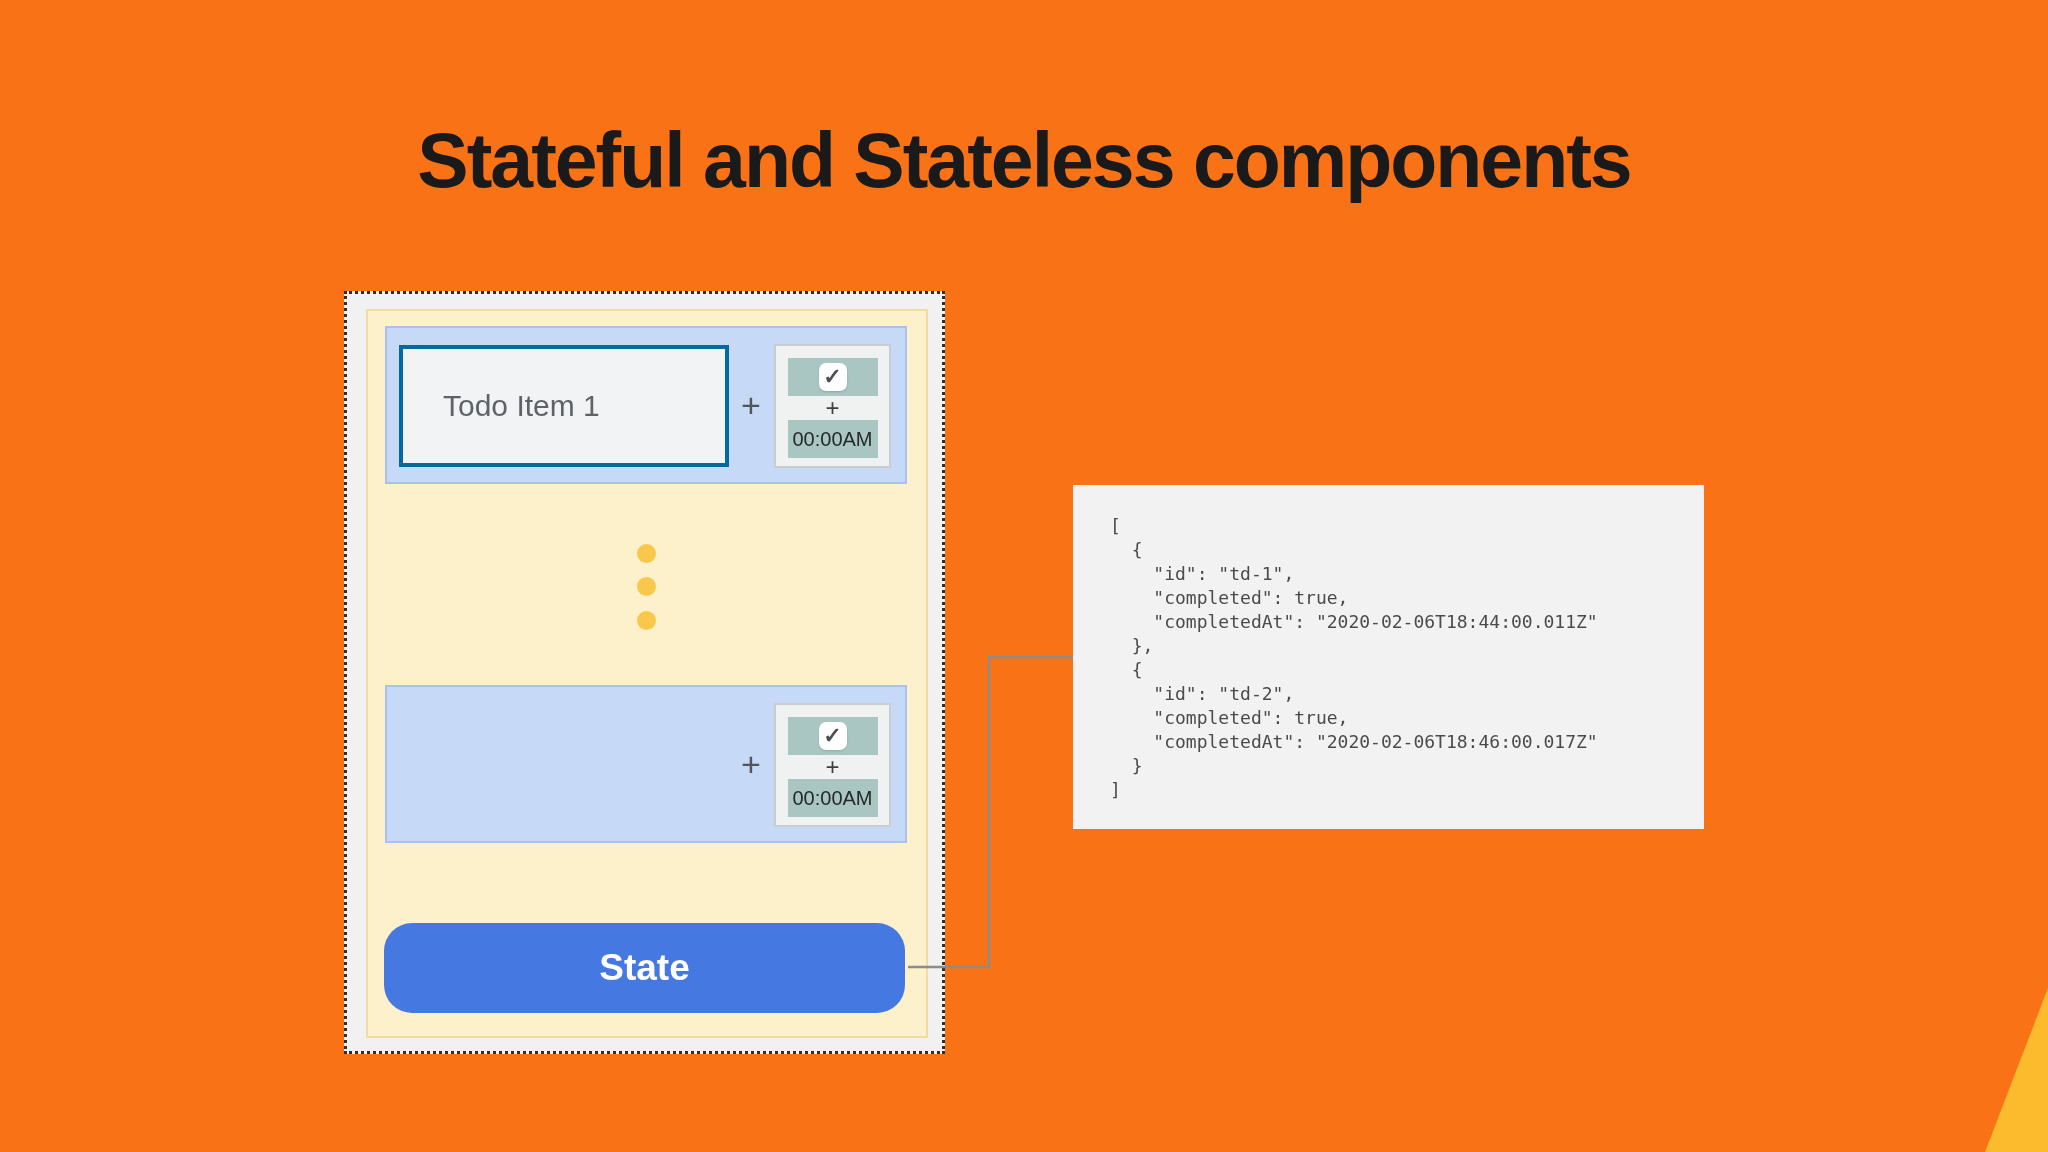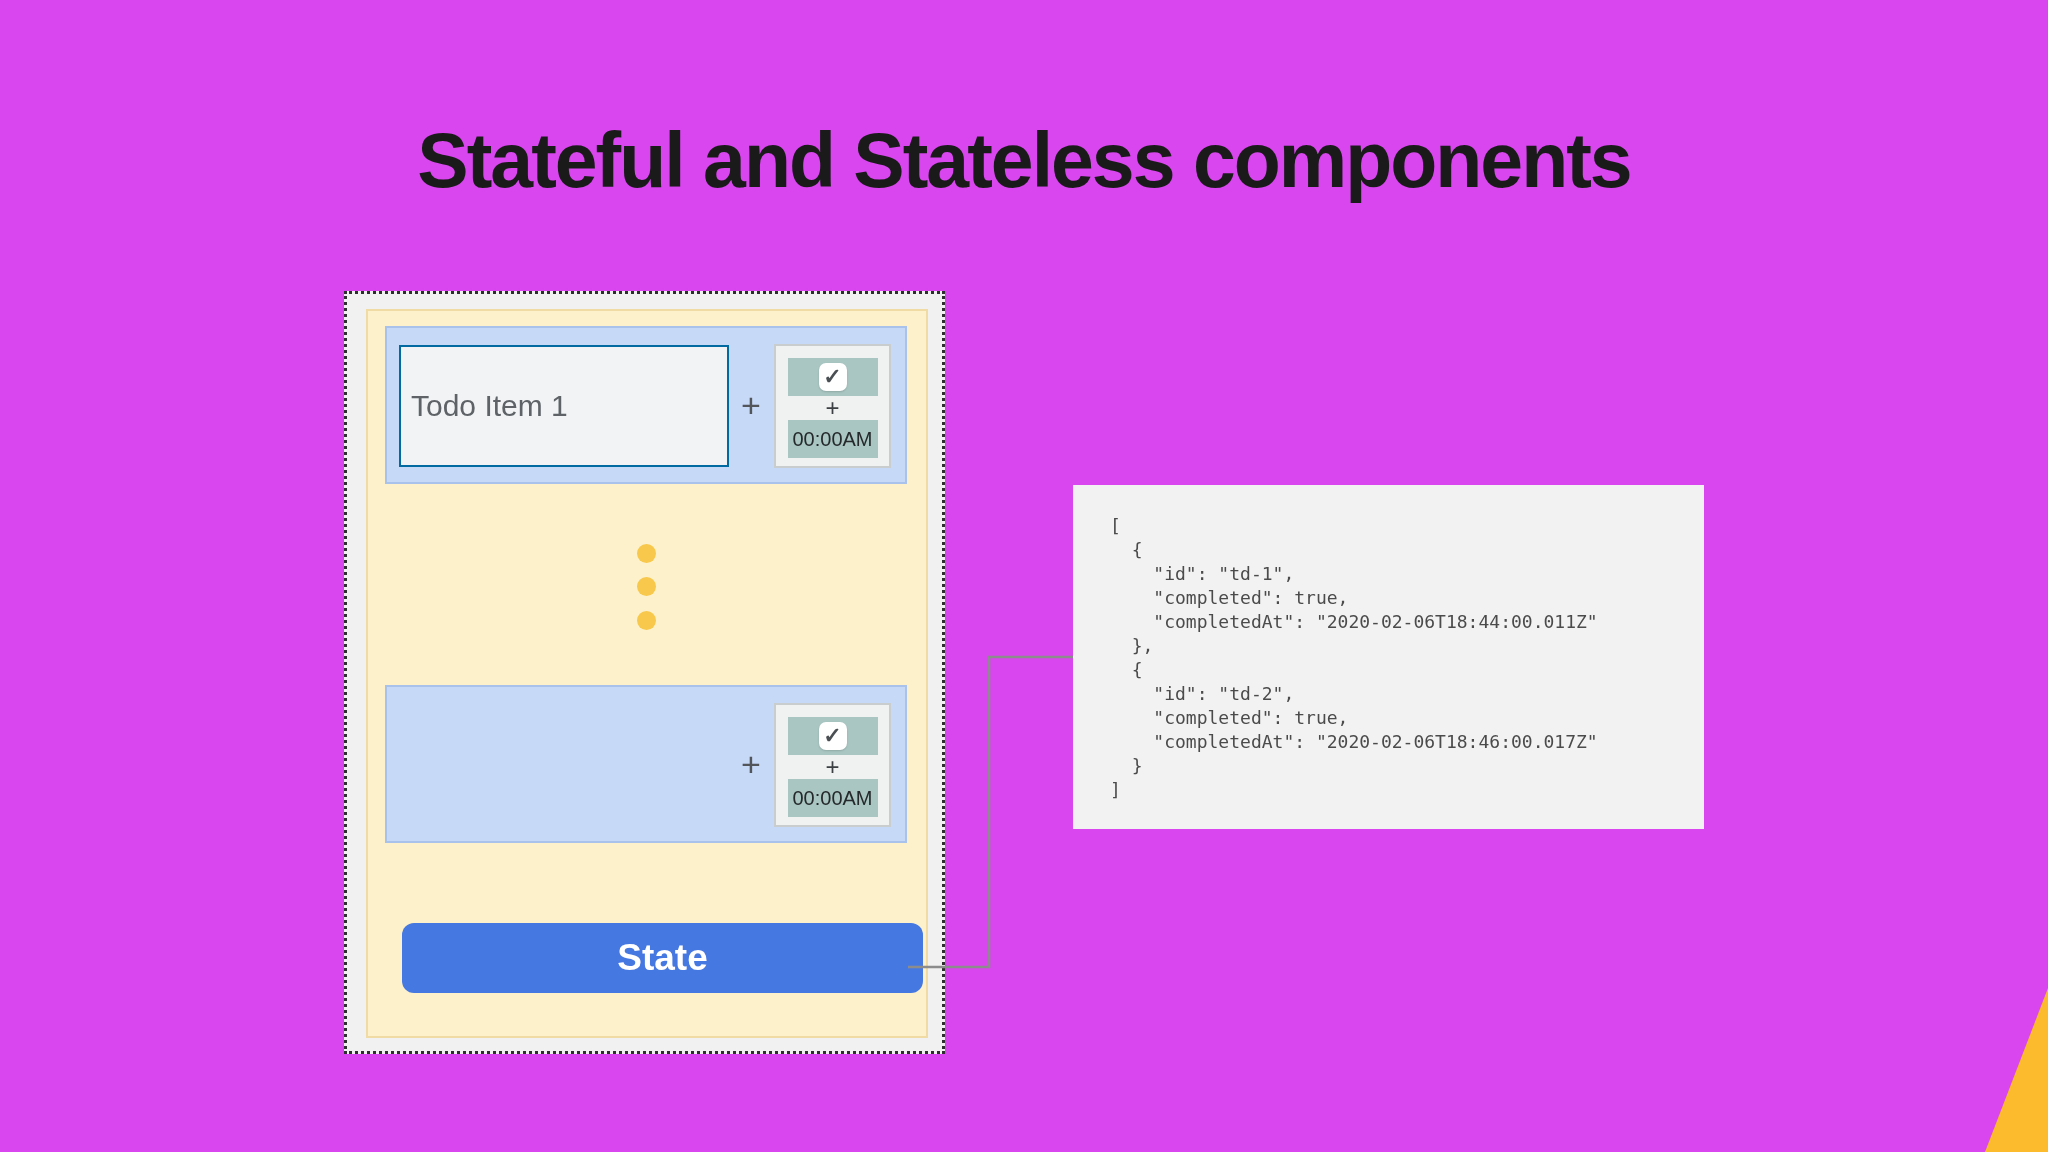--- a/index.html
+++ b/index.html
@@ -1,21 +1,21 @@
 <!DOCTYPE html>
 <html><head>
 <meta charset="utf-8">
 <style>
   * { margin: 0; padding: 0; box-sizing: border-box; }
   html, body { background: #ffffff; }
   .slide {
     position: relative;
     width: 2048px;
     height: 1152px;
-    background: #d946ef;
+    background: #f97316;
     overflow: hidden;
     font-family: "Liberation Sans", sans-serif;
   }
   .title {
     position: absolute;
     left: 0; right: 0;
     top: 116px;
     text-align: center;
     font-size: 77px;
     font-weight: 700;
@@ -46,24 +46,24 @@
     background: #c6d9f7;
     border: 2px solid #a9c2eb;
   }
   .todo-row.row1 { top: 15px; }
   .todo-row.row2 { top: 374px; }
   .todo-text {
     position: absolute;
     left: 12px; top: 17px;
     width: 330px; height: 122px;
     background: #f1f3f4;
-    border: 2px solid #0369a1;
-    display: flex;
-    align-items: center;
-    padding-left: 10px;
+    border: 4px solid #0369a1;
+    display: flex;
+    align-items: center;
+    padding-left: 40px;
     font-size: 30px;
     color: #5f6368;
   }
   .row-plus {
     position: absolute;
     left: 344px; top: 0;
     width: 40px; height: 100%;
     display: flex;
     align-items: center;
     justify-content: center;
@@ -116,24 +116,24 @@
     width: 19px; height: 19px;
     border-radius: 50%;
     background: #f7c84b;
   }
   .dot.d1 { top: 233px; }
   .dot.d2 { top: 266px; }
   .dot.d3 { top: 300px; }
   
   .state-button {
     position: absolute;
-    left: 34px; top: 612px;
-    width: 521px; height: 70px;
+    left: 16px; top: 612px;
+    width: 521px; height: 90px;
     background: #4678e2;
-    border-radius: 12px;
+    border-radius: 28px;
     display: flex;
     align-items: center;
     justify-content: center;
     color: #ffffff;
     font-weight: 700;
     font-size: 37px;
     cursor: pointer;
   }
   
   .connector {

